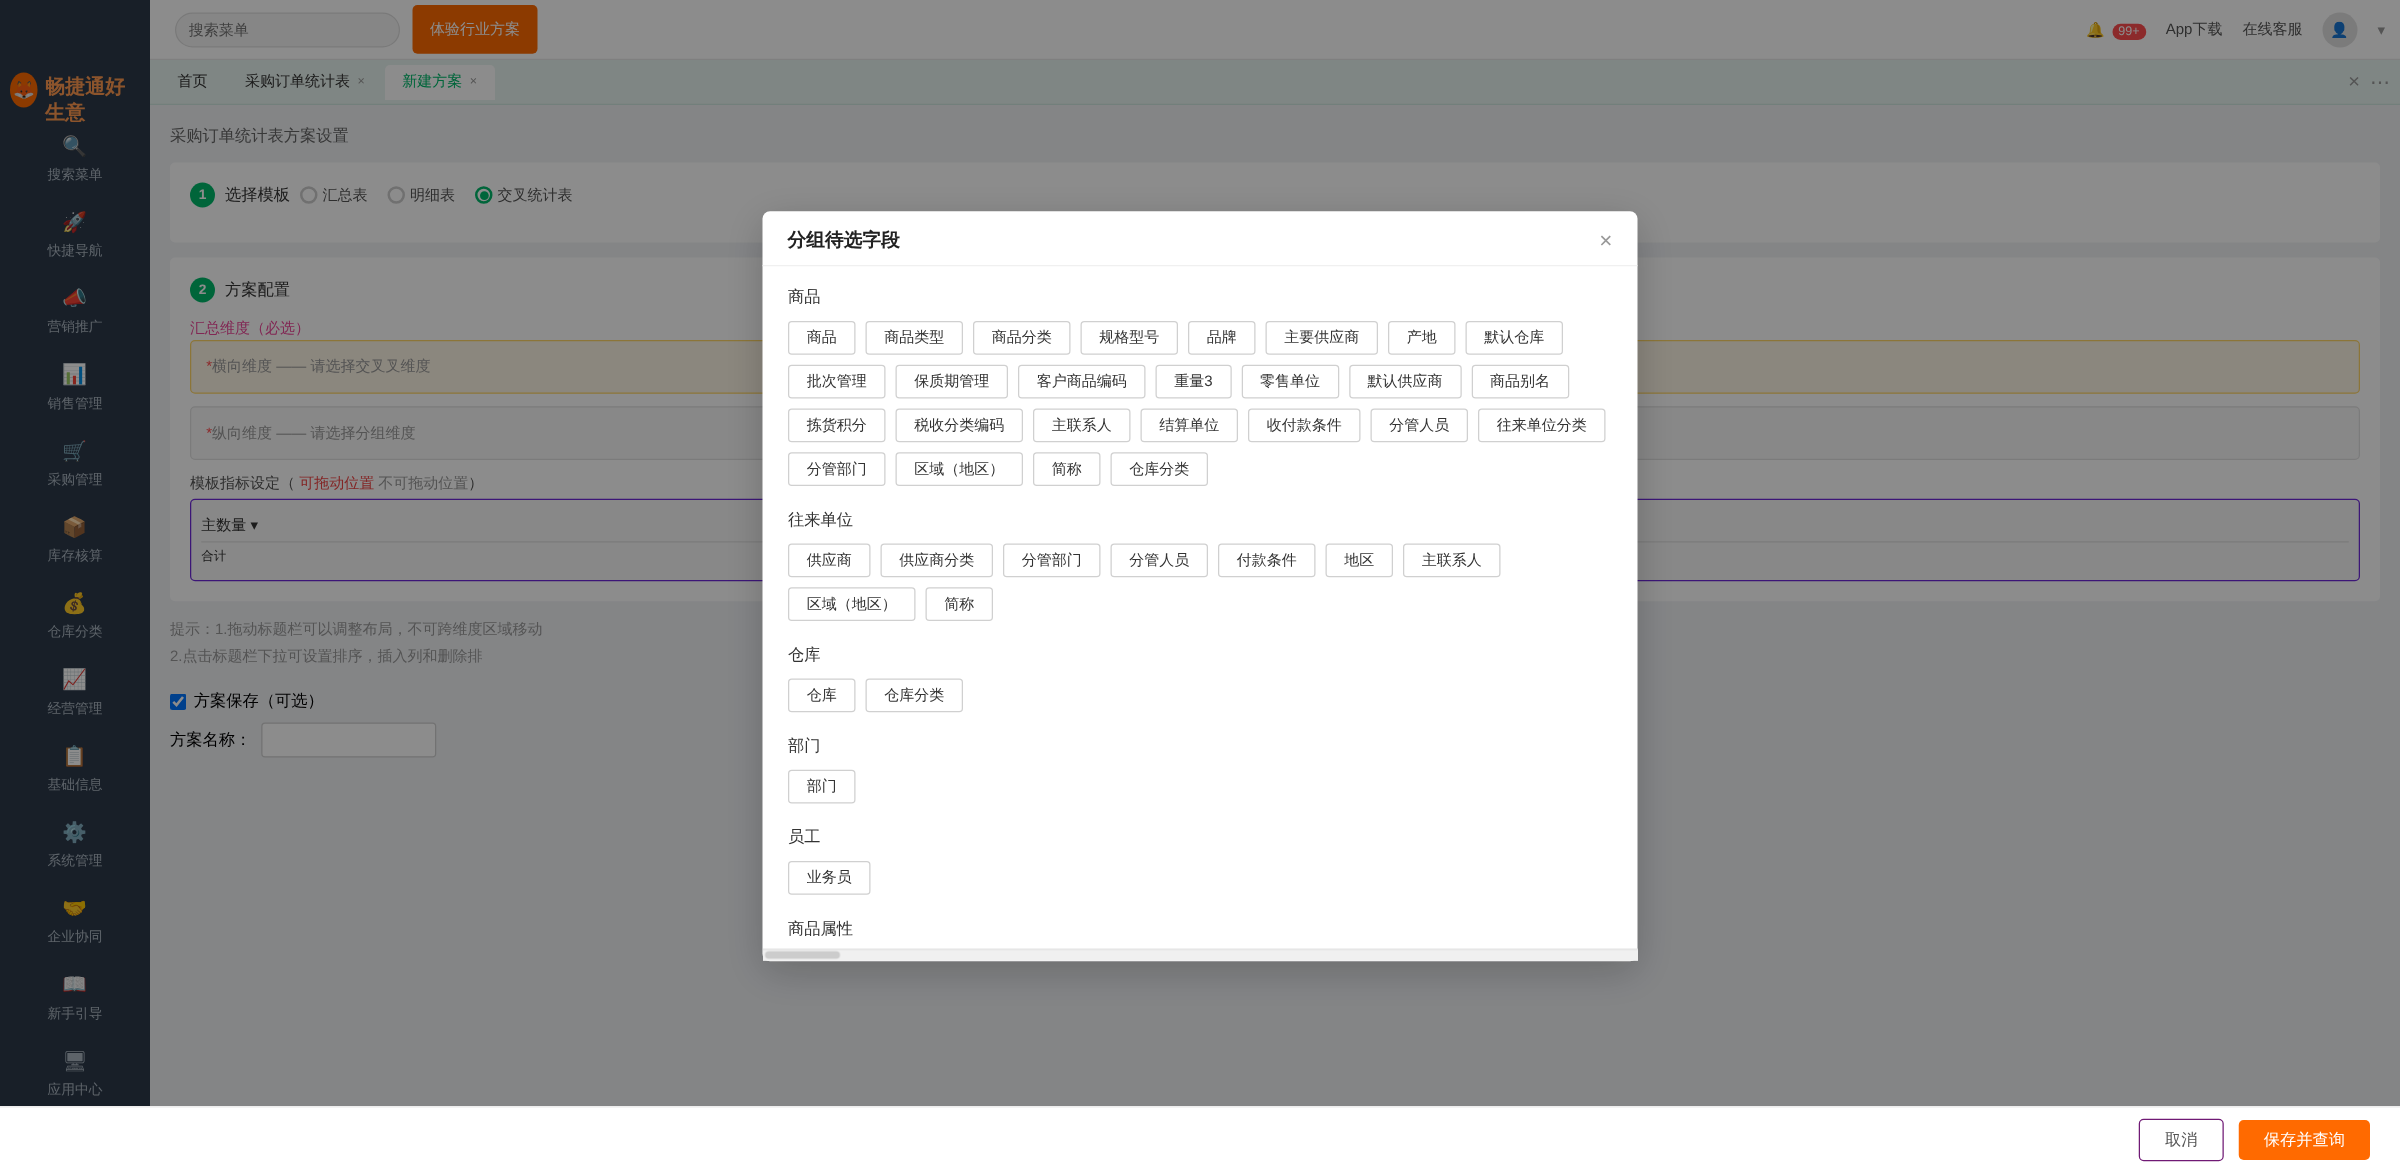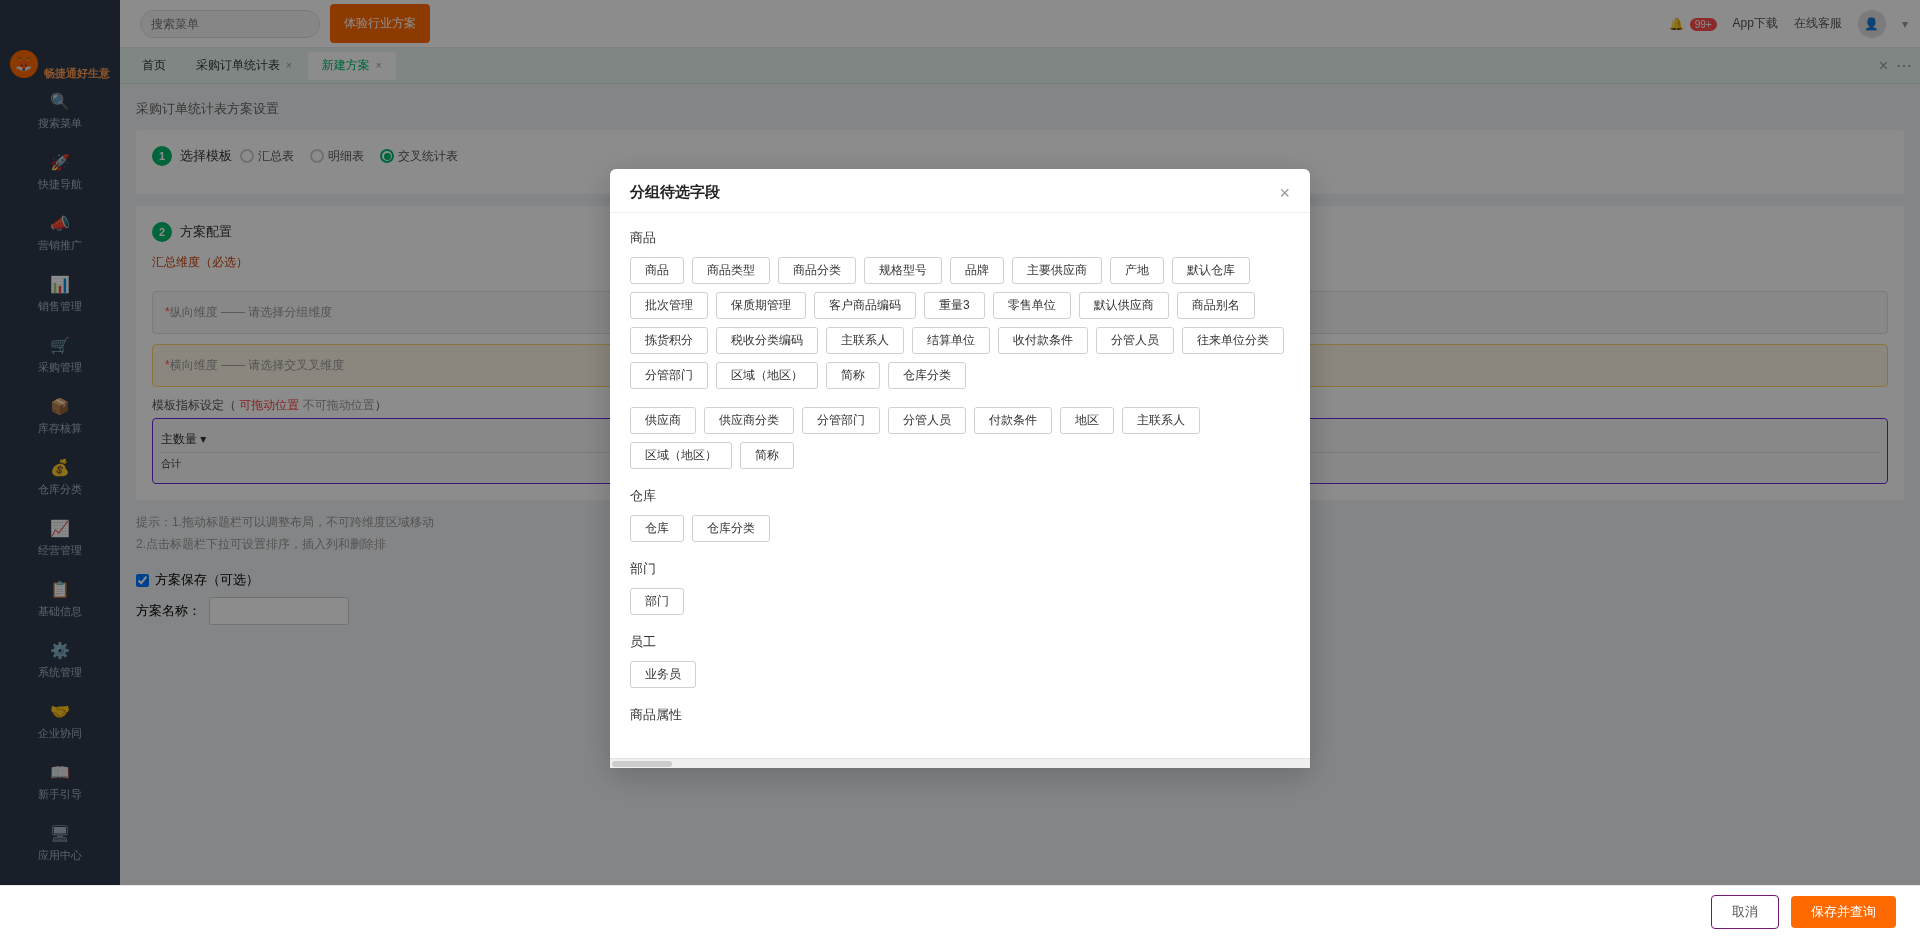--- a/index.html
+++ b/index.html
@@ -287,21 +287,21 @@
       cursor: pointer;
       font-weight: 500;
     }
   </style>
 </head>
 <body>
 
 <div class="sidebar">
   <div style="height:48px; display:flex; align-items:center; justify-content:center; padding: 0 8px; gap:6px; color:#ff6a00; font-weight:bold; font-size:13px;">
     <span style="width:28px;height:28px;background:#ff6a00;border-radius:50%;display:flex;align-items:center;justify-content:center;color:white;font-size:14px;">🦊</span>
-    <span style="font-size:11px;color:#ff9a50;line-height:1.3;margin-top:18px;">畅捷通好生意</span>
+    <span style="font-size:16px;color:#ff9a50;line-height:1.3;margin-top:18px;">畅捷通好生意</span>
   </div>
   <div id="sidebar-items-container">
       <div class="sidebar-item">
     <span class="si-icon">🔍</span>
     <span>搜索菜单</span>
   </div>
       <div class="sidebar-item">
     <span class="si-icon">🚀</span>
     <span>快捷导航</span>
   </div>
@@ -413,29 +413,29 @@
           <span>交叉统计表</span>
         </label>
       </div>
     </div>
   </div>
   <div class="bg-card">
     <div class="step-header">
       <div class="step-num">2</div>
       <div class="step-label">方案配置</div>
     </div>
-    <div style="font-size:12px;color:#c2410c;margin-bottom:20px;">汇总维度（必选）</div>
+    <div style="font-size:12px;color:#ec4899;margin-bottom:1px;">汇总维度（必选）</div>
+    <div style="background:#fef6e6;border:1px solid #ffd666;border-radius:4px;padding:12px;margin-bottom:10px;">
+      <span style="color:#999;font-size:12px;">
+        <span style="color:#ff4d4f;">*</span>横向维度 —— 请选择交叉叉维度
+      </span>
+    </div>
     <div style="background:#f8f8f8;border:1px solid #e0e0e0;border-radius:4px;padding:12px;margin-bottom:10px;">
       <span style="color:#999;font-size:12px;">
         <span style="color:#ff4d4f;">*</span>纵向维度 —— 请选择分组维度
-      </span>
-    </div>
-    <div style="background:#fef6e6;border:1px solid #ffd666;border-radius:4px;padding:12px;margin-bottom:10px;">
-      <span style="color:#999;font-size:12px;">
-        <span style="color:#ff4d4f;">*</span>横向维度 —— 请选择交叉叉维度
       </span>
     </div>
     <div style="font-size:12px;color:#555;margin-bottom:4px;">
       模板指标设定（ <span style="color:#ef4444;cursor:pointer;">可拖动位置</span>
       <span style="color:#999;"> 不可拖动位置</span>）
     </div>
     <div style="background:#f8f8f8;border:1px solid #6d28d9;border-radius:4px;padding:8px;">
       <div style="display:flex;gap:8px;font-size:12px;color:#333;padding:4px 0;border-bottom:1px solid #e0e0e0;">
         <span style="flex:1;">主数量 ▾</span>
         <span style="flex:1;">金额</span>
@@ -493,20 +493,21 @@
             <div class="field-tag">收付款条件</div>
             <div class="field-tag">分管人员</div>
             <div class="field-tag">往来单位分类</div>
             <div class="field-tag">分管部门</div>
             <div class="field-tag">区域（地区）</div>
             <div class="field-tag">简称</div>
             <div class="field-tag">仓库分类</div>
           </div>
         </div>
         <div class="field-group">
+          <div class="field-group-title">往来单位</div>
           <div class="field-tags">
             <div class="field-tag">供应商</div>
             <div class="field-tag">供应商分类</div>
             <div class="field-tag">分管部门</div>
             <div class="field-tag">分管人员</div>
             <div class="field-tag">付款条件</div>
             <div class="field-tag">地区</div>
             <div class="field-tag">主联系人</div>
             <div class="field-tag">区域（地区）</div>
             <div class="field-tag">简称</div>

